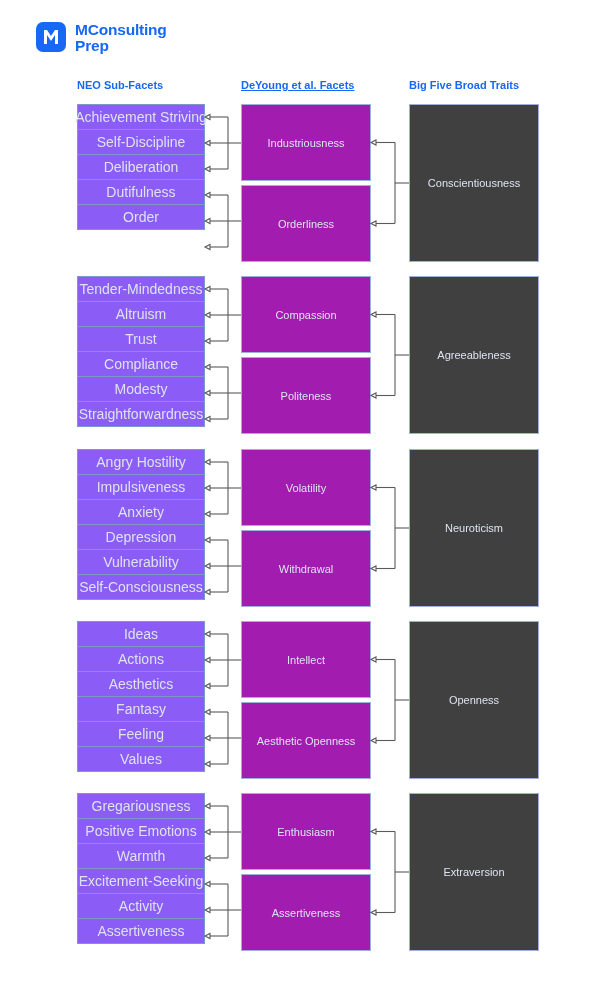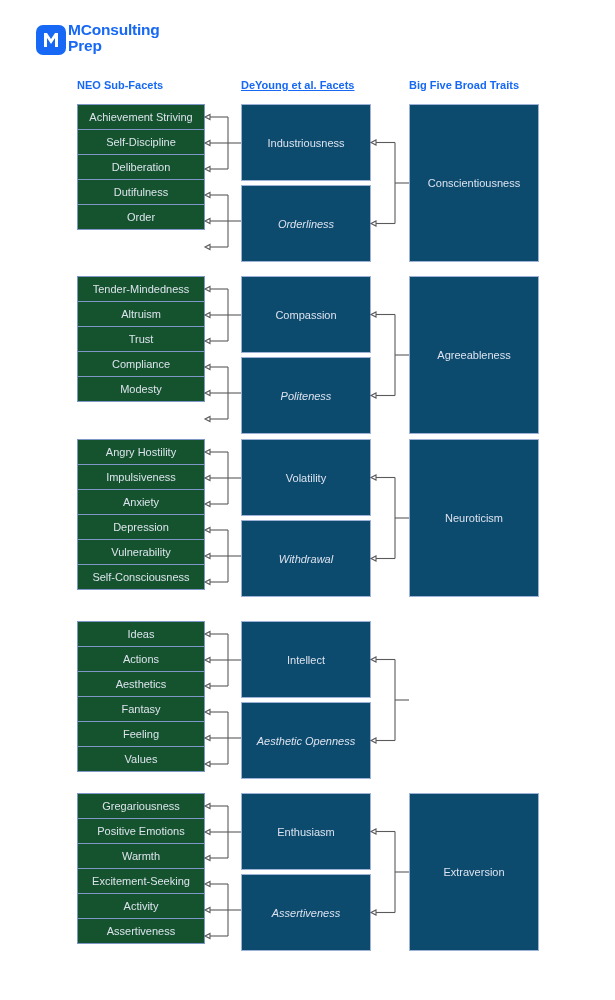--- a/index.html
+++ b/index.html
@@ -5,21 +5,21 @@
   * { box-sizing: border-box; margin: 0; padding: 0; }
   html, body {
     width: 615px; height: 1000px;
     background: #ffffff;
     font-family: "Liberation Sans", sans-serif;
     overflow: hidden;
   }
   #root { position: relative; width: 615px; height: 1000px; }
 
   
-  .logo { position: absolute; left: 36px; top: 22px; display: flex; align-items: flex-end; gap: 2px; }
+  .logo { position: absolute; left: 36px; top: 22px; display: flex; align-items: flex-start; gap: 9px; }
   .logo-mark {
     width: 30px; height: 30px; border-radius: 7px;
     background: #1668F5; position: relative; flex: 0 0 auto;
   }
   .logo-mark svg { position: absolute; left: 0; top: 0; }
   .logo-text {
     font-size: 15.5px; font-weight: bold; line-height: 1.06;
     color: #1668F5; letter-spacing: -0.2px;
   }
   .logo-text span { display: block; }
@@ -31,38 +31,38 @@
   }
   .col-head.c1 { left: 77px;  top: 79px; width: 128px; }
   .col-head.c2 { left: 241px; top: 79px; width: 130px; text-decoration: underline; }
   .col-head.c3 { left: 409px; top: 79px; width: 130px; }
 
   
   .grp { position: absolute; left: 0; width: 615px; }
 
   .subcol { position: absolute; left: 77px; top: 0; width: 128px; }
   .sub-box {
-    height: 26px; background: #14532d; border: 1px solid #7C97C8;
+    height: 26px; background: #8b5cf6; border: 1px solid #7C97C8;
     display: flex; align-items: center; justify-content: center;
-    color: #DCE3EE; font-size: 11px; white-space: nowrap;
+    color: #DCE3EE; font-size: 14px; white-space: nowrap;
     margin-bottom: -1px;
   }
 
   .facet-box {
     position: absolute; left: 241px; width: 130px;
-    background: #0c4a6e; border: 1px solid #9DB2D6;
+    background: #a21caf; border: 1px solid #9DB2D6;
     display: flex; align-items: center; justify-content: center;
     color: #DCE3EE; font-size: 11px; text-align: center; white-space: nowrap;
   }
   .facet-box.f1 { top: 0;  height: 77px; }
-  .facet-box.f2 { top: 81px; height: 77px; font-style: italic; }
+  .facet-box.f2 { top: 81px; height: 77px; }
 
   .trait-box {
     position: absolute; left: 409px; top: 0; width: 130px; height: 158px;
-    background: #0c4a6e; border: 1px solid #9DB2D6;
+    background: #404040; border: 1px solid #9DB2D6;
     display: flex; align-items: center; justify-content: center;
     color: #DCE3EE; font-size: 11px; text-align: center; white-space: nowrap;
   }
 
   .conn { position: absolute; left: 0; top: 0; width: 615px; height: 160px;
           overflow: visible; pointer-events: none; }
   .conn path, .conn line { stroke: #5A5A5A; stroke-width: 1.1px; fill: none; }
 </style>
 </head>
 <body>
@@ -120,20 +120,21 @@
           <path d="M395 79 L409 79"></path>
         </svg>
       </div>
       <div class="grp" style="top: 276px; height: 160px;">
         <div class="subcol">
           <div class="sub-box">Tender-Mindedness</div>
           <div class="sub-box">Altruism</div>
           <div class="sub-box">Trust</div>
           <div class="sub-box">Compliance</div>
           <div class="sub-box">Modesty</div>
+          <div class="sub-box">Straightforwardness</div>
         </div>
         <div class="facet-box f1">Compassion</div>
         <div class="facet-box f2">Politeness</div>
         <div class="trait-box">Agreeableness</div>
         <svg class="conn" width="615" height="160">
           <path d="M228 13 L228 65"></path>
           <path d="M210 13 L228 13"></path>
           <path d="M210 65 L228 65"></path>
           <path d="M210 39 L241 39"></path>
           <path d="M205 13 l5 -2.6 l0 5.2 z" fill="#5A5A5A" stroke="none"></path>
@@ -147,21 +148,21 @@
           <path d="M210 117 L241 117"></path>
           <path d="M205 91 l5 -2.6 l0 5.2 z" fill="#5A5A5A" stroke="none"></path>
           <path d="M205 117 l5 -2.6 l0 5.2 z" fill="#5A5A5A" stroke="none"></path>
           <path d="M205 143 l5 -2.6 l0 5.2 z" fill="#5A5A5A" stroke="none"></path>
           <path d="M376 119.5 L395 119.5"></path>
           <path d="M371 119.5 l5 -2.6 l0 5.2 z" fill="#5A5A5A" stroke="none"></path>
           <path d="M395 38.5 L395 119.5"></path>
           <path d="M395 79 L409 79"></path>
         </svg>
       </div>
-      <div class="grp" style="top: 439px; height: 160px;">
+      <div class="grp" style="top: 449px; height: 160px;">
         <div class="subcol">
           <div class="sub-box">Angry Hostility</div>
           <div class="sub-box">Impulsiveness</div>
           <div class="sub-box">Anxiety</div>
           <div class="sub-box">Depression</div>
           <div class="sub-box">Vulnerability</div>
           <div class="sub-box">Self-Consciousness</div>
         </div>
         <div class="facet-box f2">Withdrawal</div>
         <div class="facet-box f1">Volatility</div>
@@ -193,20 +194,21 @@
         <div class="subcol">
           <div class="sub-box">Ideas</div>
           <div class="sub-box">Actions</div>
           <div class="sub-box">Aesthetics</div>
           <div class="sub-box">Fantasy</div>
           <div class="sub-box">Feeling</div>
           <div class="sub-box">Values</div>
         </div>
         <div class="facet-box f1">Intellect</div>
         <div class="facet-box f2">Aesthetic Openness</div>
+        <div class="trait-box">Openness</div>
         <svg class="conn" width="615" height="160">
           <path d="M228 13 L228 65"></path>
           <path d="M210 13 L228 13"></path>
           <path d="M210 65 L228 65"></path>
           <path d="M210 39 L241 39"></path>
           <path d="M205 13 l5 -2.6 l0 5.2 z" fill="#5A5A5A" stroke="none"></path>
           <path d="M205 39 l5 -2.6 l0 5.2 z" fill="#5A5A5A" stroke="none"></path>
           <path d="M205 65 l5 -2.6 l0 5.2 z" fill="#5A5A5A" stroke="none"></path>
           <path d="M376 38.5 L395 38.5"></path>
           <path d="M371 38.5 l5 -2.6 l0 5.2 z" fill="#5A5A5A" stroke="none"></path>

